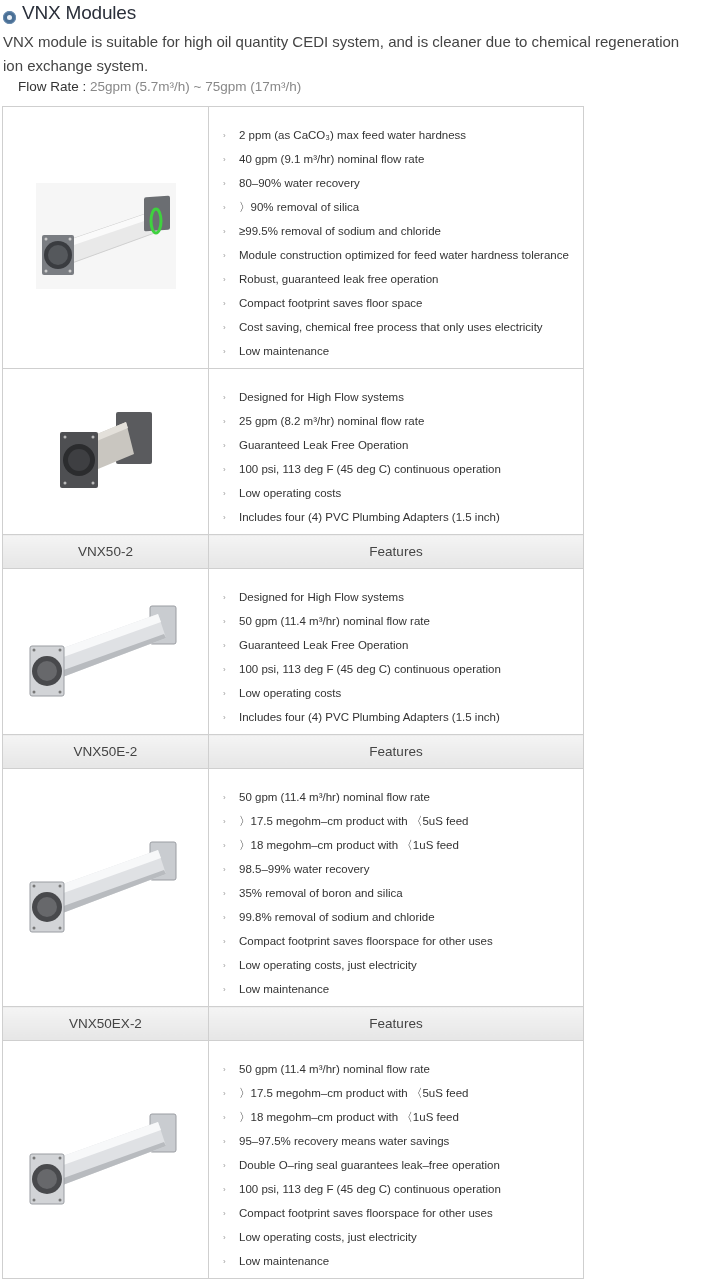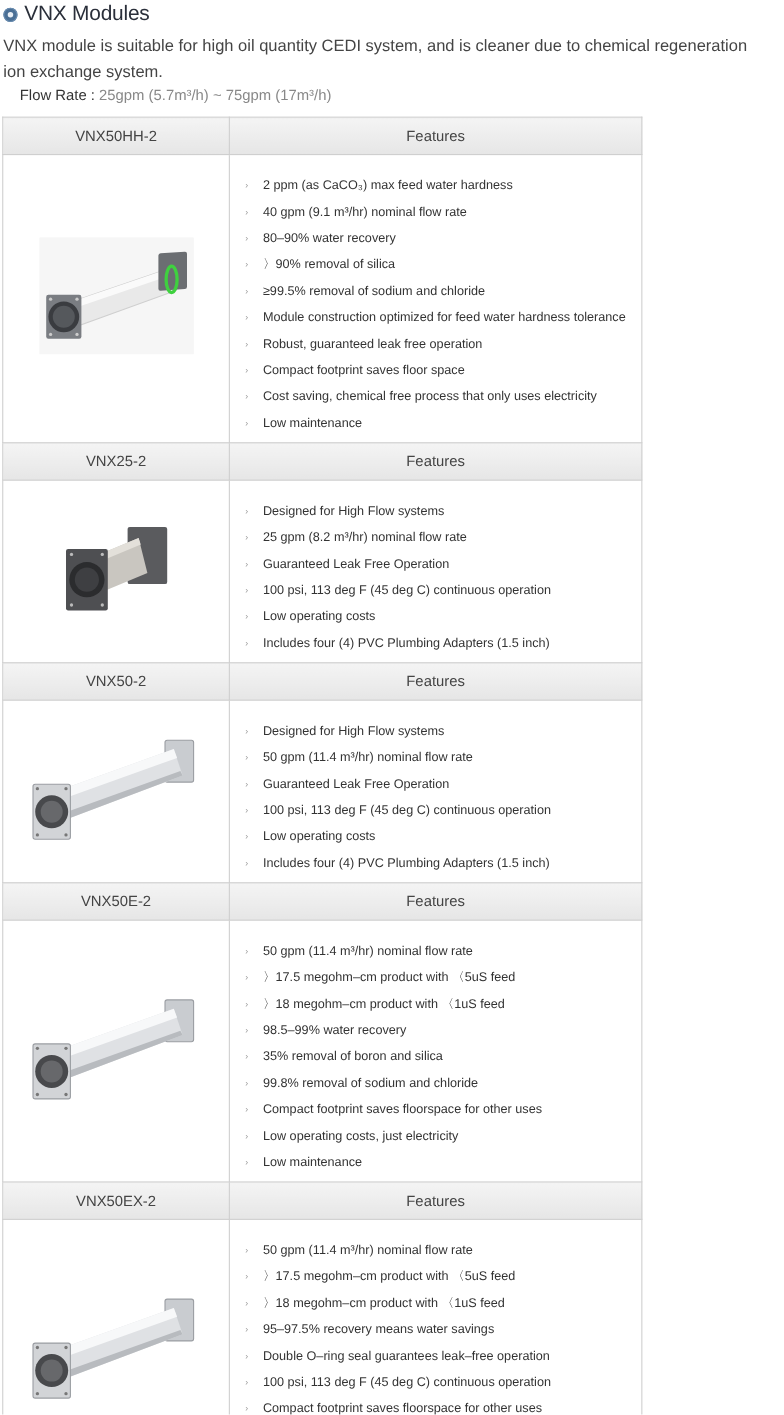--- a/index.html
+++ b/index.html
@@ -1,19 +1,19 @@
 <!DOCTYPE html>
 <html><head>
   <meta charset="utf-8">
   <style>
     * { box-sizing: border-box; margin: 0; padding: 0; }
     html, body { width: 713px; height: 1286px; background: #ffffff; overflow: hidden; }
     body { font-family: "DejaVu Sans", "Liberation Sans", sans-serif; color: #333; position: relative; }
 
-    .title-row { position: absolute; left: 3px; top: 2px; height: 22px; display: flex; align-items: center; }
+    .title-row { position: absolute; left: 3px; top: 2px; height: 22px; display: flex; align-items: flex-end; }
     .bullet-icon { width: 13px; height: 13px; border-radius: 50%; background: #4a6f95;
       box-shadow: inset 0 0 0 1px #6a8db0; position: relative; margin-right: 6px; }
     .bullet-icon::after { content: ""; position: absolute; left: 4px; top: 4px; width: 5px; height: 5px;
       border-radius: 50%; background: #e8eef5; }
     .page-title { font-family: "Liberation Sans", sans-serif; font-size: 19px; color: #2a2f3a; letter-spacing: -0.2px; }
 
     .intro { position: absolute; left: 3px; top: 30px; width: 680px;
       font-family: "Liberation Sans", sans-serif; font-size: 15px; line-height: 24px; color: #444; }
     .flow { position: absolute; left: 3px; top: 79px; font-family: "Liberation Sans", sans-serif;
       font-size: 13.5px; color: #333; margin-left: 15px; }
@@ -43,24 +43,20 @@
 
 <p class="intro">VNX module is suitable for high oil quantity CEDI system, and is cleaner due to chemical regeneration ion exchange system.</p>
 
 <div class="flow">
   <span>Flow Rate&nbsp;:</span>
   <span class="value">25gpm (5.7m³/h) ~ 75gpm (17m³/h)</span>
 </div>
 
 <table class="specs">
   <tbody id="spec-body">
-  <tr>
-    <th>VNX50HH-2</th>
-    <th>Features</th>
-  </tr>
   <tr>
     <td class="img-cell"><span class="module"><div style="background:#f3f3f3;padding:0;display:inline-block"><svg width="140" height="106" viewBox="0 0 140 106">
                 <rect width="140" height="106" fill="#f6f6f6"></rect>
                 <polygon points="30,58 118,28 124,48 36,80" fill="#e9e9e9" stroke="#cfcfcf"></polygon>
                 <polygon points="30,58 118,28 120,34 32,64" fill="#fafafa"></polygon>
                 <rect x="108" y="22" width="26" height="34" rx="2" fill="#6b6e72" transform="skewY(-4)"></rect>
                 <ellipse cx="120" cy="38" rx="5" ry="12" fill="none" stroke="#3fd13f" stroke-width="3"></ellipse>
                 <rect x="6" y="52" width="32" height="40" rx="2" fill="#7a7d82"></rect>
                 <circle cx="22" cy="72" r="14" fill="#3a3c40"></circle>
                 <circle cx="22" cy="72" r="10" fill="#55585c"></circle>
@@ -79,24 +75,20 @@
             <li><span class="mark">›</span><span>Module construction optimized for feed water hardness tolerance</span></li>
             <li><span class="mark">›</span><span>Robust, guaranteed leak free operation</span></li>
             <li><span class="mark">›</span><span>Compact footprint saves floor space</span></li>
             <li><span class="mark">›</span><span>Cost saving, chemical free process that only uses electricity</span></li>
             <li><span class="mark">›</span><span>Low maintenance</span></li>
           </ul>
     </td>
   </tr>
 
   <tr>
-    <th>VNX25-2</th>
-    <th>Features</th>
-  </tr>
-  <tr>
     <td class="img-cell"><span class="module"><svg width="100" height="84" viewBox="0 0 100 84">
               <rect x="60" y="4" width="36" height="52" rx="2" fill="#5a5b5e"></rect>
               <polygon points="22,34 70,14 78,46 30,66" fill="#c9c6c0"></polygon>
               <polygon points="22,34 70,14 72,20 24,40" fill="#e3e0da"></polygon>
               <rect x="4" y="24" width="38" height="56" rx="2" fill="#4e4f52"></rect>
               <circle cx="23" cy="52" r="16" fill="#2b2c2e"></circle>
               <circle cx="23" cy="52" r="11" fill="#3e3f42"></circle>
               <circle cx="9" cy="29" r="1.5" fill="#bbb"></circle>
               <circle cx="37" cy="29" r="1.5" fill="#bbb"></circle>
               <circle cx="9" cy="75" r="1.5" fill="#bbb"></circle>

